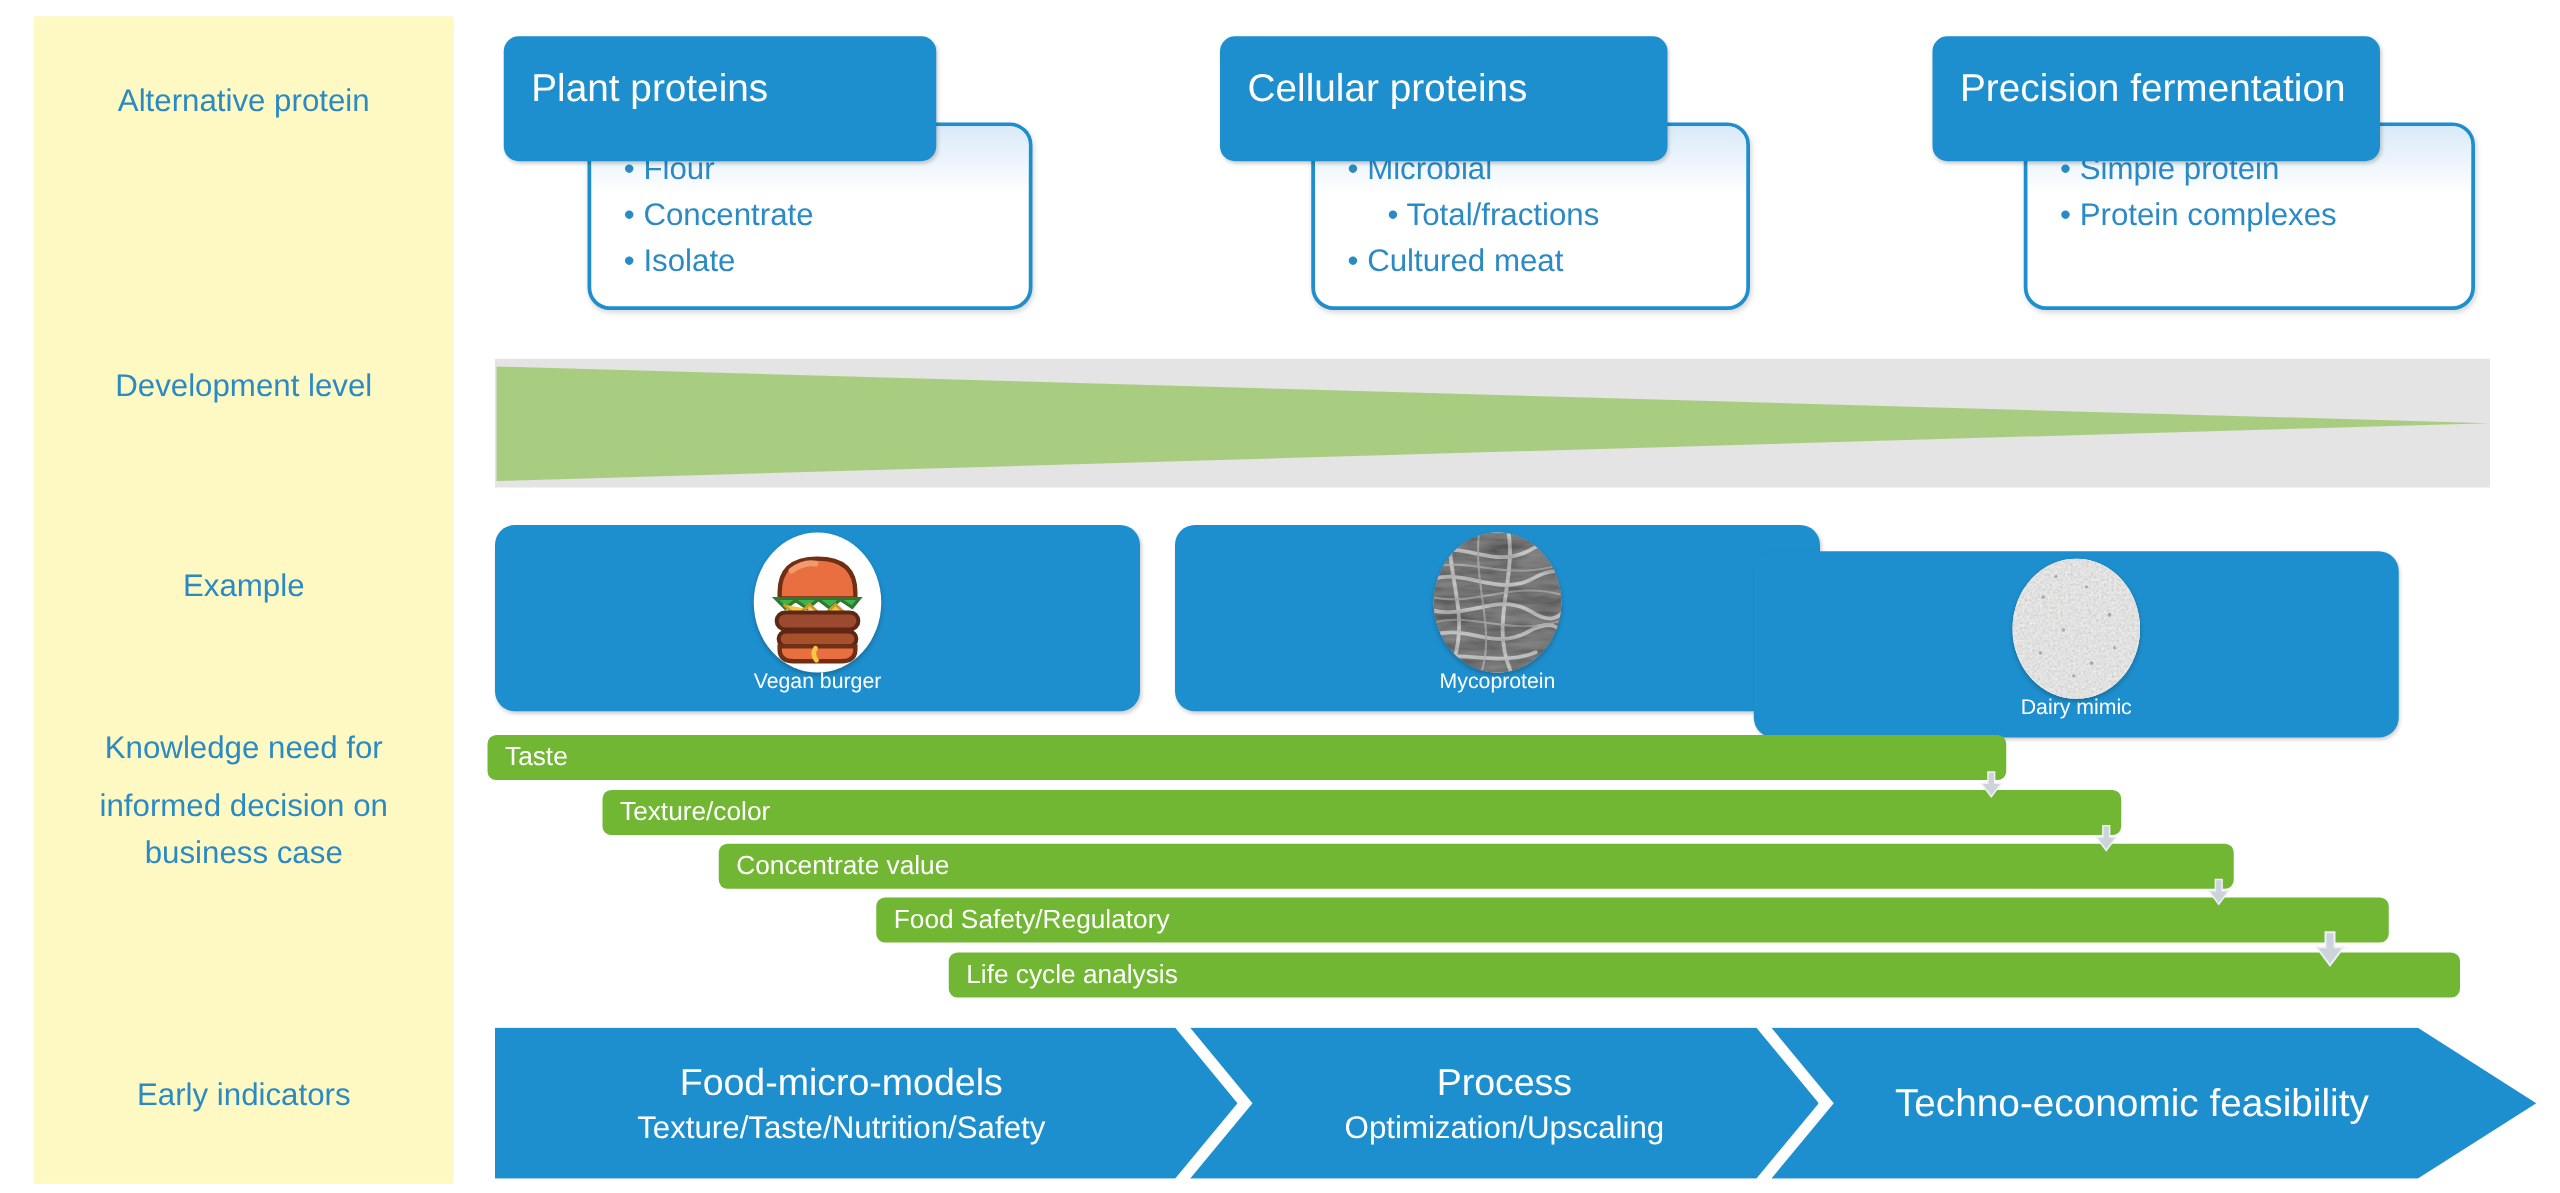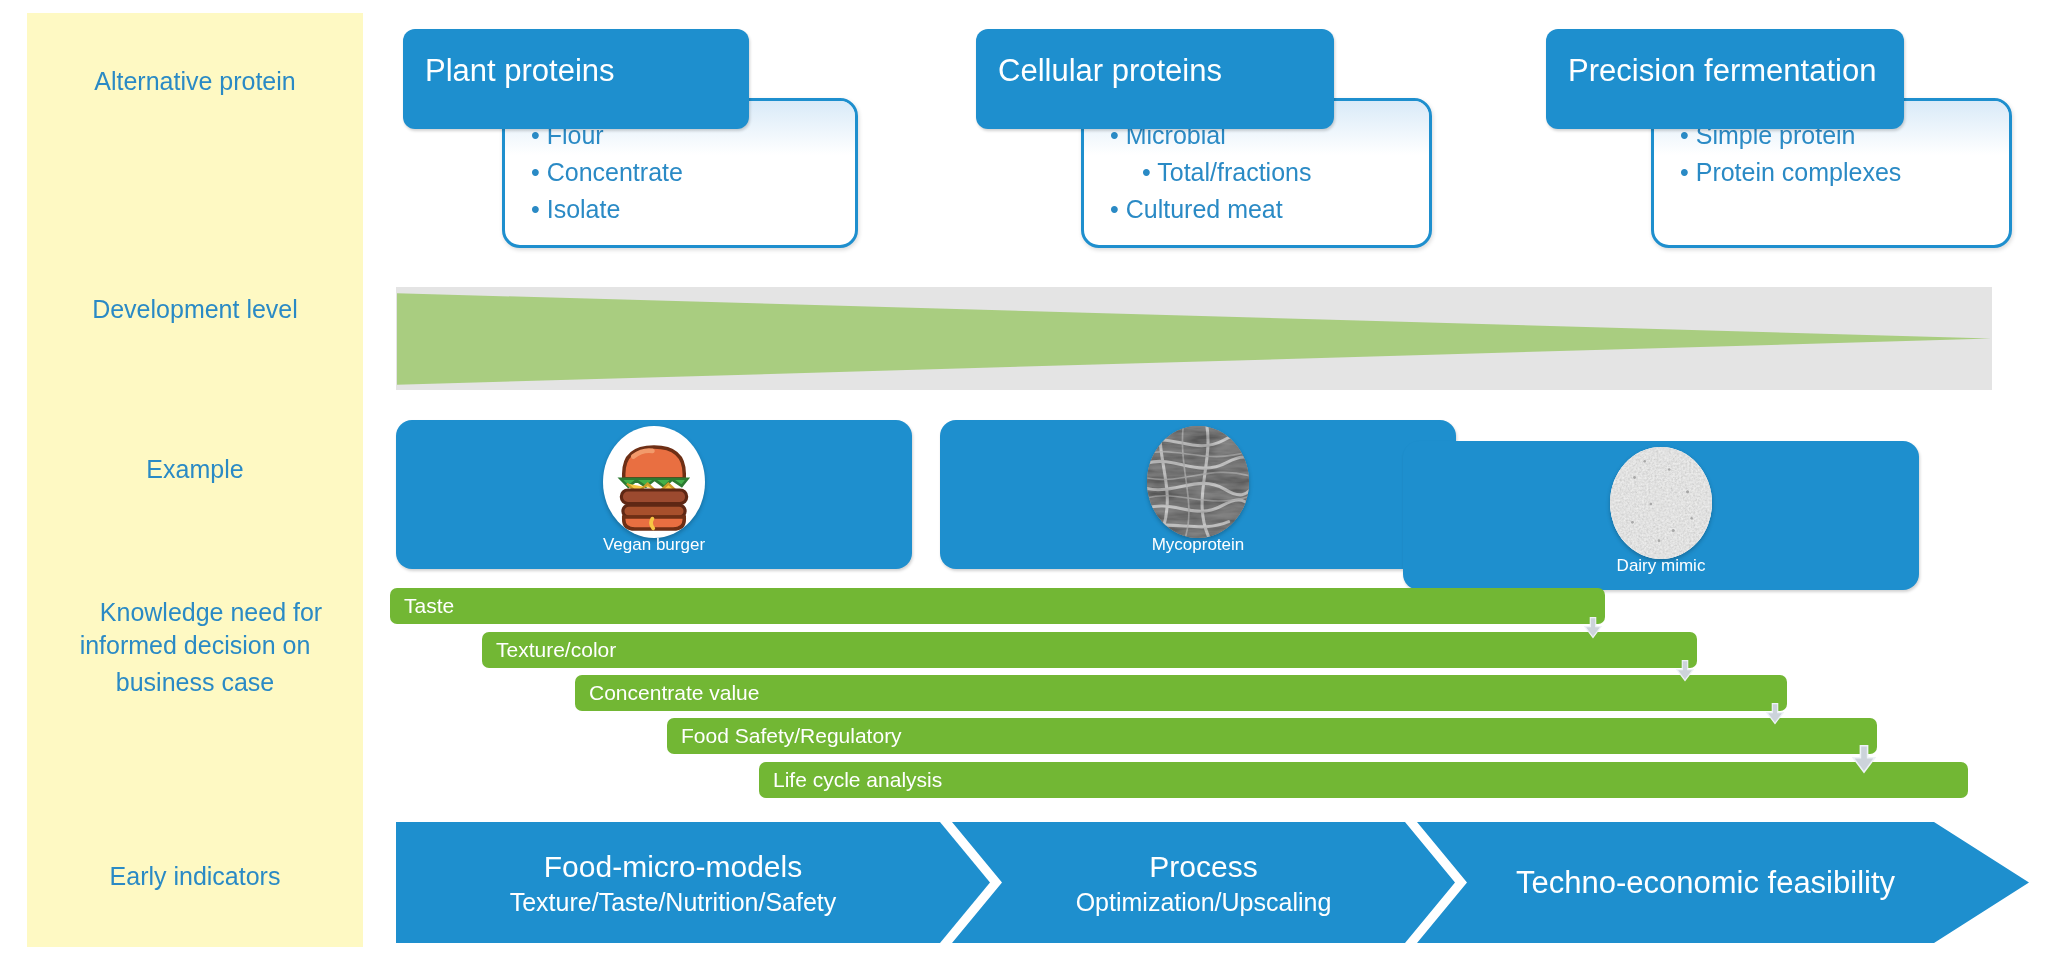--- a/index.html
+++ b/index.html
@@ -17,21 +17,21 @@
   
   .col-title{
     position:absolute;top:29px;height:100px;background:#1e8fce;border-radius:12px;
     color:#ffffff;font-size:31px;padding:24px 0 0 22px;box-sizing:border-box;
     box-shadow:1px 2px 3px rgba(0,0,0,0.18);z-index:3;
   }
   
   .bullet-box{
     position:absolute;top:98px;height:150px;background:#ffffff;
     border:3px solid #1e8fce;border-radius:18px;box-sizing:border-box;z-index:2;
-    box-shadow:1px 2px 4px rgba(0,0,0,0.15);overflow:hidden;margin-left:32px;
+    box-shadow:1px 2px 4px rgba(0,0,0,0.15);overflow:hidden;
   }
   .bullet-box::before{
     content:"";position:absolute;left:0;top:0;width:100%;height:54px;
     background:linear-gradient(#d9eaf8, rgba(255,255,255,0));
   }
   .bullets{position:relative;padding:16px 0 0 26px;color:#2a8ac5;font-size:25px;line-height:37px;}
   .bullet{white-space:nowrap;}
   .bullet::before{content:"• ";}
   .bullet.lvl2{padding-left:32px;}
   
@@ -79,21 +79,21 @@
 </head>
 <body>
 
 <div id="slide">
 
   <div id="sidebar" class="abs">
     <div class="side-label" style="top:50px;">Alternative protein</div>
     <div class="side-label" style="top:278px;">Development level</div>
     <div class="side-label" style="top:438px;">Example</div>
     <div>
-      <div class="side-label" style="top:581px;padding-left:16px;">Knowledge need for</div>
+      <div class="side-label" style="top:567px;">Knowledge need for</div>
       <div class="side-label" style="top:614px;">informed decision on</div>
       <div class="side-label" style="top:651px;">business case</div>
     </div>
     <div class="side-label" style="top:845px;">Early indicators</div>
   </div>
 
   <div class="col-title" style="left:403px;width:346px;">Plant proteins</div>
   <div class="col-title" style="left:976px;width:358px;">Cellular proteins</div>
   <div class="col-title" style="left:1546px;width:358px;">Precision fermentation</div>
 
@@ -198,21 +198,21 @@
             <circle cx="34" cy="14" r="1.2"></circle>
         </g>
       </svg>
     </div>
     <div class="example-label">Dairy mimic</div>
   </div>
 
   <div class="kbar" style="left:390px;top:588px;width:1215px;">Taste</div>
   <div class="kbar" style="left:482px;top:632px;width:1215px;">Texture/color</div>
   <div class="kbar" style="left:575px;top:675px;width:1212px;">Concentrate value</div>
-  <div class="kbar" style="left:667px;top:718px;width:1210px;">Food Safety/Regulatory</div>
+  <div class="kbar" style="left:701px;top:718px;width:1210px;">Food Safety/Regulatory</div>
   <div class="kbar" style="left:759px;top:762px;width:1209px;">Life cycle analysis</div>
 
   <div class="down-arrow" style="left:1584px;top:614px;width:18px;height:27px;">
     <svg viewBox="0 0 20 24">
         <path d="M7 1 h6 v10 h6 l-9 12 -9 -12 h6 z" fill="#ccd3da" stroke="#eef2f7" stroke-width="1.3"></path>
       </svg>
   </div>
   <div class="down-arrow" style="left:1676px;top:657px;width:18px;height:27px;">
     <svg viewBox="0 0 20 24">
         <path d="M7 1 h6 v10 h6 l-9 12 -9 -12 h6 z" fill="#ccd3da" stroke="#eef2f7" stroke-width="1.3"></path>

